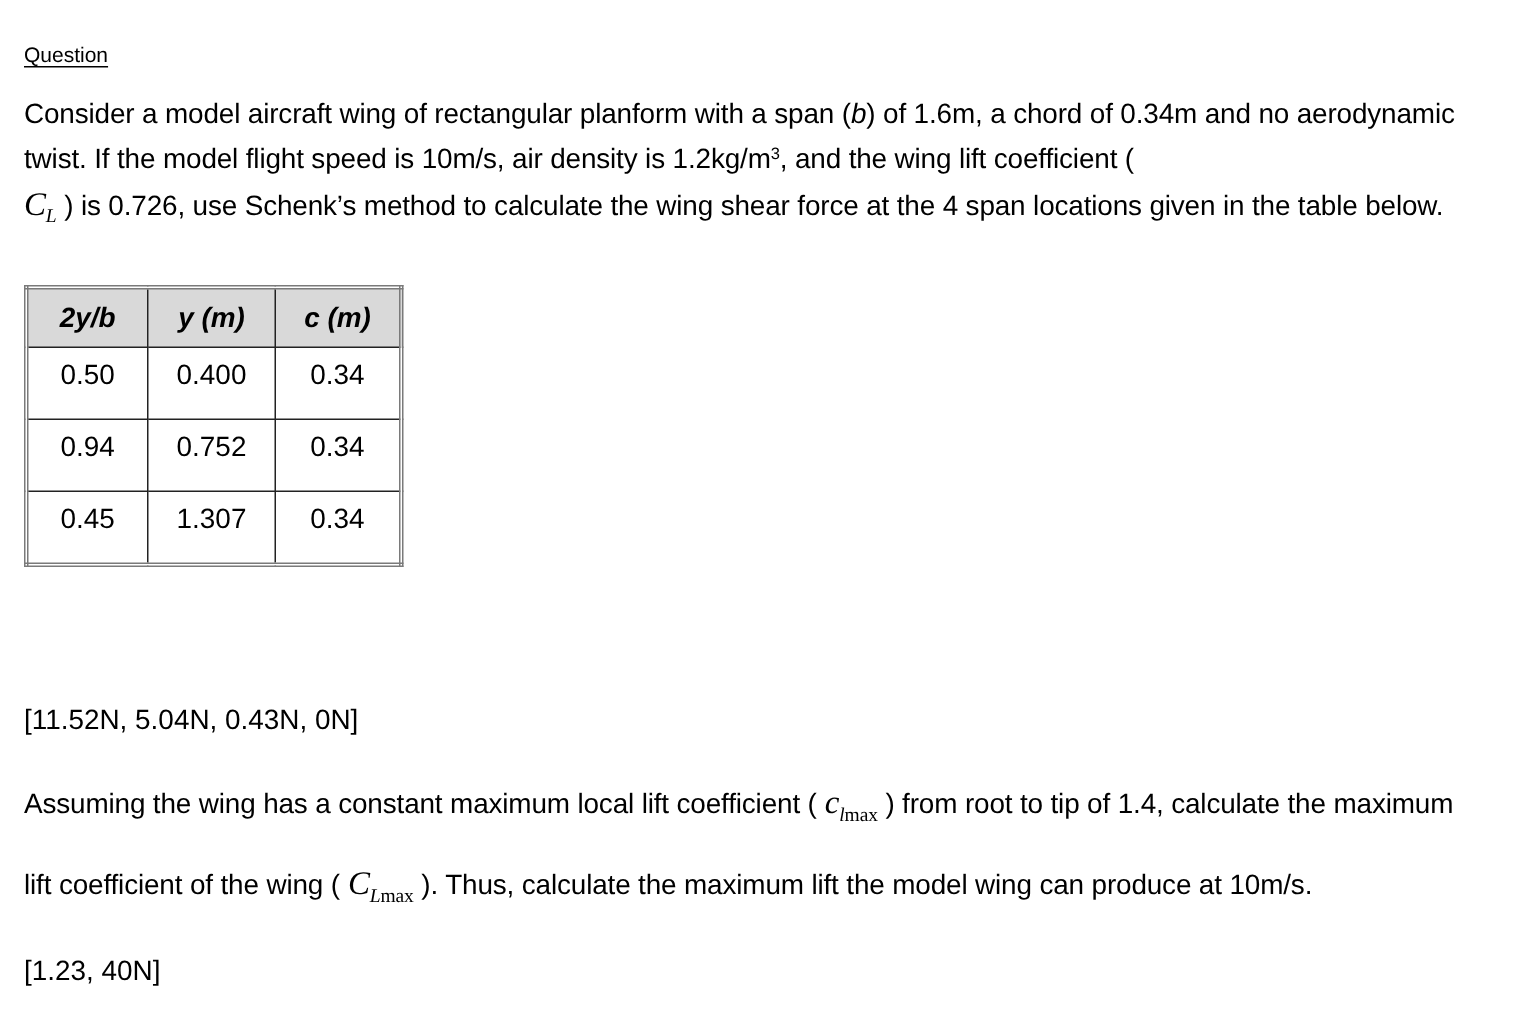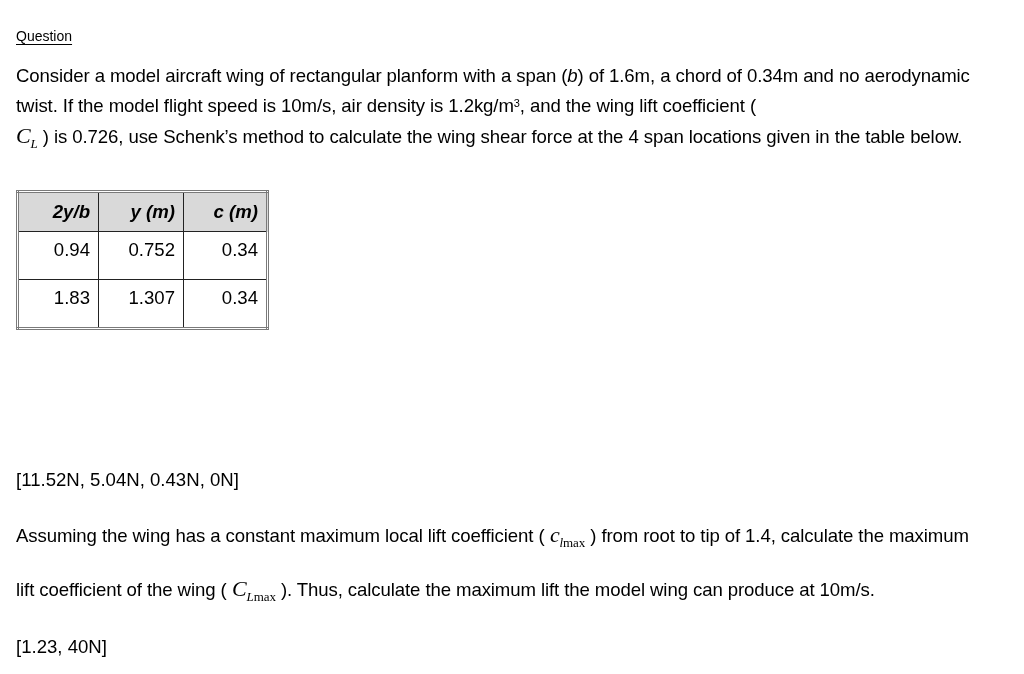--- a/index.html
+++ b/index.html
@@ -59,21 +59,21 @@
     .data-table {
       position: absolute;
       top: 190px;
       left: 0;
       border-collapse: collapse;
       border: 3px double #7a7a7a;
       font-size: 18.6px;
     }
     .data-table th, .data-table td {
       border: 1.5px solid #222222;
-      text-align: right;
+      text-align: center;
       padding: 0 8px;
       height: 39px;
       vertical-align: middle;
     }
     .data-table th {
       background: #d9d9d9;
       font-weight: bold;
       font-style: italic;
       height: 38px;
     }
@@ -103,26 +103,31 @@
   <table class="data-table">
     <thead>
       <tr>
         <th class="col1">2y/b</th>
         <th class="col2">y (m)</th>
         <th class="col3">c (m)</th>
       </tr>
     </thead>
     <tbody>
       <tr>
+        <td>0.50</td>
+        <td>0.400</td>
+        <td>0.34</td>
+      </tr>
+      <tr>
         <td>0.94</td>
         <td>0.752</td>
         <td>0.34</td>
       </tr>
       <tr>
-        <td>1.83</td>
+        <td>0.45</td>
         <td>1.307</td>
         <td>0.34</td>
       </tr>
     </tbody>
   </table>
 
   <div class="answer answer1">[11.52N, 5.04N, 0.43N, 0N]</div>
 
   <div class="para para2"><span>Assuming the wing has a constant maximum local lift coefficient (</span><span class="math"> <span>c</span></span><span class="math-sub"><span class="it">l</span><span class="rm">max</span></span> <span>) from root to tip of 1.4, calculate the maximum lift coefficient of the wing (</span><span class="math"> <span>C</span></span><span class="math-sub"><span class="it">L</span><span class="rm">max</span></span> <span>).  Thus, calculate the maximum lift the model wing can produce at 10m/s.</span></div>
 

